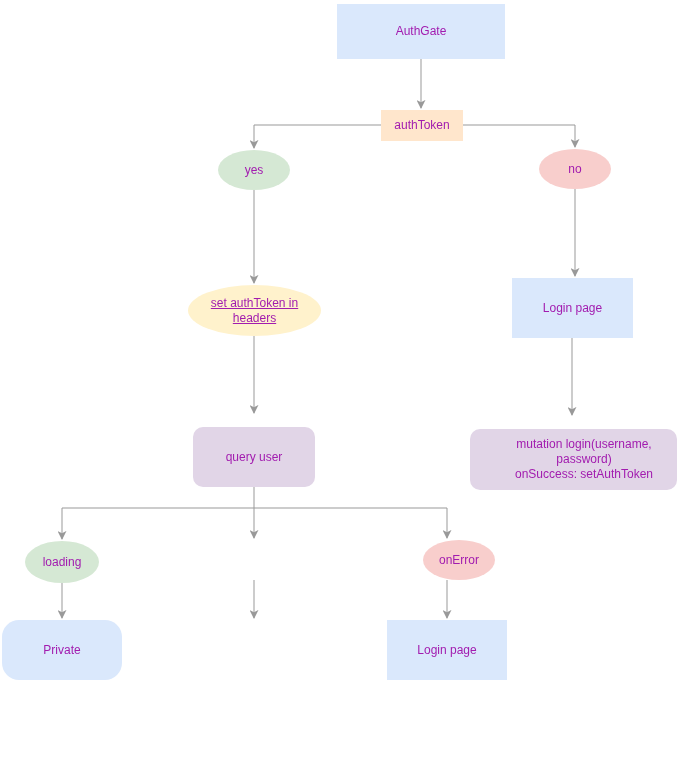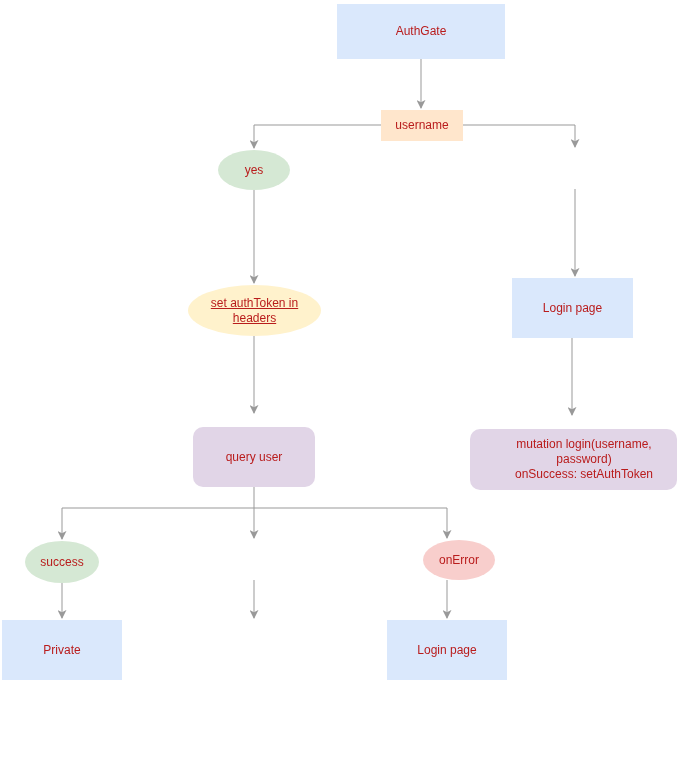--- a/index.html
+++ b/index.html
@@ -3,21 +3,21 @@
 <meta charset="utf-8">
 <style>
   html, body { margin: 0; padding: 0; background: #ffffff; }
   .canvas {
     position: relative;
     width: 679px;
     height: 771px;
     background: #ffffff;
     font-family: "Liberation Sans", "DejaVu Sans", sans-serif;
     font-size: 12px;
-    color: #b91c1c;
+    color: #a21caf;
     overflow: hidden;
   }
   .edges-layer {
     position: absolute;
     left: 0; top: 0;
     width: 679px; height: 771px;
     pointer-events: none;
   }
   .node {
     position: absolute;
@@ -46,21 +46,21 @@
   .n-authtoken         { left: 381px; top: 110px; width: 82px;  height: 31px; }
   .n-yes               { left: 218px; top: 150px; width: 72px;  height: 40px; }
   .n-no                { left: 539px; top: 149px; width: 72px;  height: 40px; }
   .n-set-authtoken     { left: 188px; top: 285px; width: 133px; height: 51px; }
   .n-login-page-right  { left: 512px; top: 278px; width: 121px; height: 60px; }
   .n-query-user        { left: 193px; top: 415px; width: 122px; height: 60px; }
   .n-mutation-login    { left: 470px; top: 417px; width: 207px; height: 61px; padding-left: 27px; }
   .n-success           { left: 25px;  top: 541px; width: 74px;  height: 42px; }
   .n-loading           { left: 218px; top: 540px; width: 72px;  height: 40px; }
   .n-onerror           { left: 423px; top: 540px; width: 72px;  height: 40px; }
-  .n-private           { left: 2px;   top: 620px; width: 120px; height: 60px; }
+  .n-private           { left: 2px;   top: 620px; width: 120px; height: 60px; border-radius: 17px; }
   .n-login-page-loading{ left: 193px; top: 620px; width: 120px; height: 60px; }
   .n-login-page-error  { left: 387px; top: 620px; width: 120px; height: 60px; }
 </style>
 </head>
 <body>
 
 <div class="canvas">
 
   <svg class="edges-layer" width="679" height="771" viewBox="0 0 679 771" xmlns="http://www.w3.org/2000/svg">
     <defs>
@@ -83,48 +83,51 @@
       <polyline points="254,580 254,618" marker-end="url(#arrow)"></polyline>
       <polyline points="447,580 447,618" marker-end="url(#arrow)"></polyline>
     </g>
   </svg>
 
   <div class="node rect fill-blue n-authgate">
     <span>AuthGate</span>
   </div>
 
   <div class="node rect fill-orange n-authtoken">
-    <span>username</span>
+    <span>authToken</span>
   </div>
 
   <div class="node ellipse fill-green n-yes">
     <span>yes</span>
   </div>
 
+  <div class="node ellipse fill-red n-no">
+    <span>no</span>
+  </div>
 
   <div class="node ellipse fill-yellow n-set-authtoken">
     <span>set authToken in
 headers</span>
   </div>
 
   <div class="node rect fill-blue n-login-page-right">
     <span>Login page</span>
   </div>
 
   <div class="node rounded fill-purple n-query-user">
     <span>query user</span>
   </div>
 
   <div class="node rounded fill-purple n-mutation-login">
     <span>mutation login(username, password)
 onSuccess: setAuthToken</span>
   </div>
 
   <div class="node ellipse fill-green n-success">
-    <span>success</span>
+    <span>loading</span>
   </div>
 
 
   <div class="node ellipse fill-red n-onerror">
     <span>onError</span>
   </div>
 
   <div class="node rect fill-blue n-private">
     <span>Private</span>
   </div>

